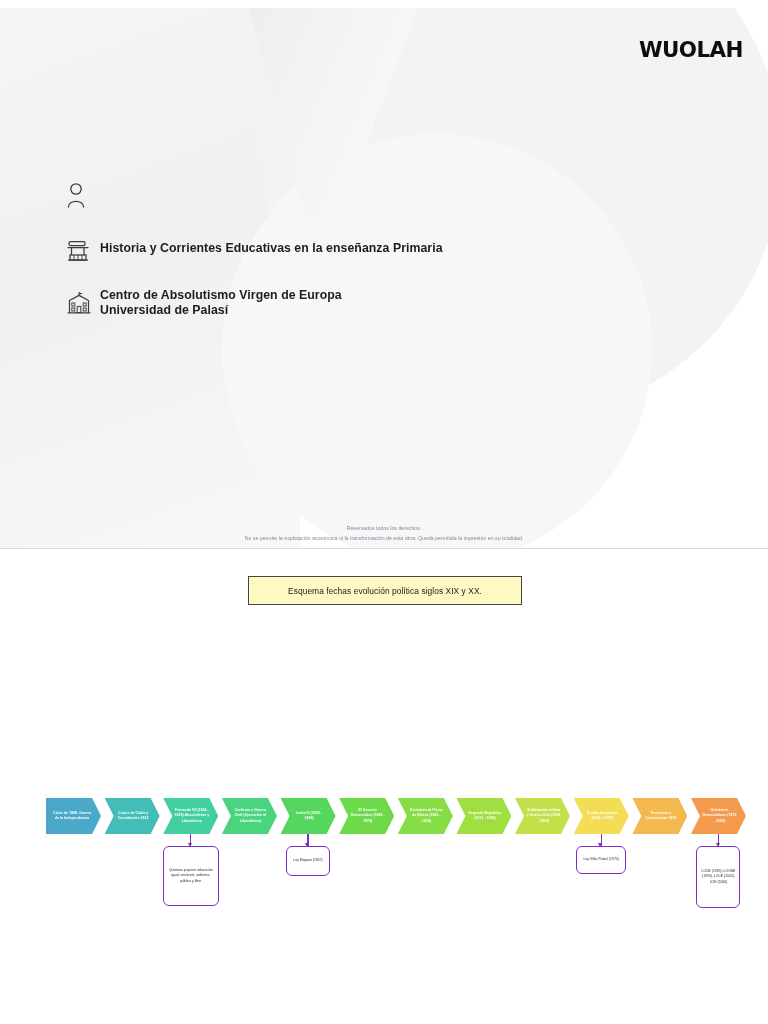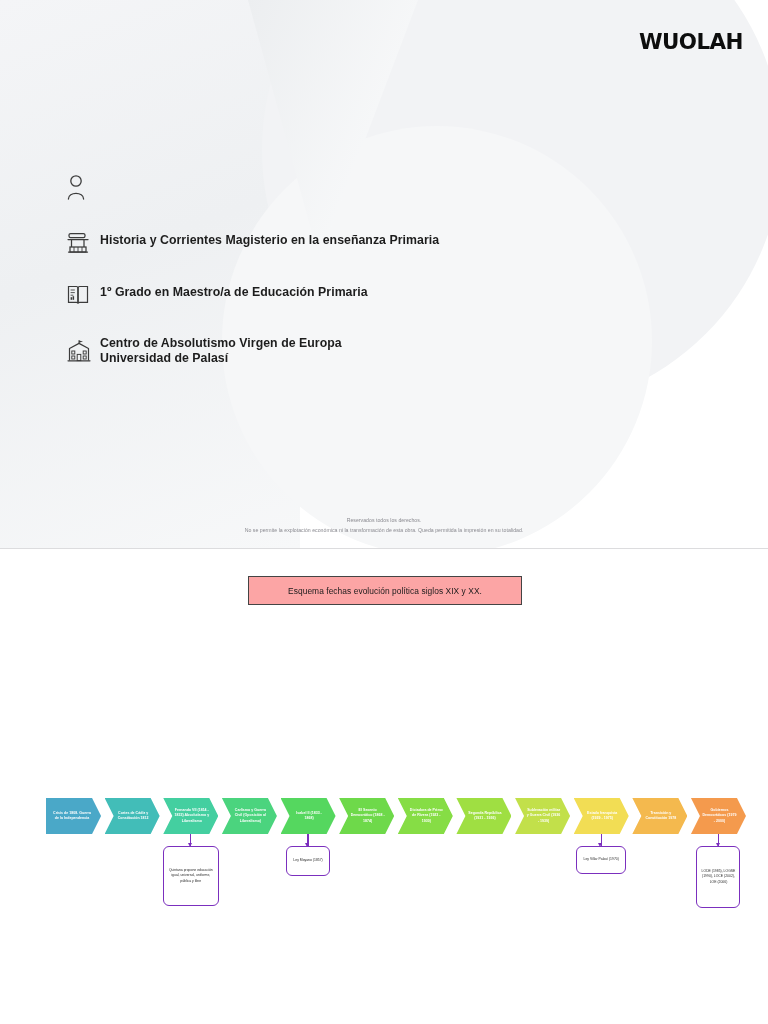--- a/index.html
+++ b/index.html
@@ -5,21 +5,21 @@
   html,body{margin:0;padding:0;}
   body{
     width:768px;height:1024px;
     background:#ffffff;
     font-family:"Liberation Sans", sans-serif;
     overflow:hidden;position:relative;
   }
 
   
   .cover{
-    position:absolute;left:0;top:0;width:768px;height:548px;
+    position:absolute;left:0;top:8px;width:768px;height:548px;
     background:#ffffff;overflow:hidden;
   }
   .cover-bg-left{
     position:absolute;left:0;top:0;width:300px;height:548px;
     background:linear-gradient(160deg,#f4f5f7 0%,#eef0f2 45%,#f7f8f9 100%);
   }
   .cover-blob{
     position:absolute;left:262px;top:-110px;
     width:520px;height:520px;border-radius:50%;
     background:#f2f3f5;
@@ -68,21 +68,21 @@
     background:#dcdcde;
   }
 
   
   .content{
     position:absolute;left:0;top:549px;width:768px;height:475px;
     background:#ffffff;
   }
   .title-box{
     position:absolute;left:248px;top:27px;width:272px;height:27px;
-    border:1px solid #444;background:#fca5a5;
+    border:1px solid #444;background:#fef9c3;
     display:flex;align-items:center;justify-content:center;
   }
   .title-box span{
     font-size:8.4px;color:#1b1b1b;letter-spacing:0.06px;
   }
 
   
   .timeline{
     position:absolute;left:46px;top:249px;
     width:700px;height:36px;
@@ -159,35 +159,23 @@
       <div class="info-icon">
         <svg width="24" height="26" viewBox="0 0 24 26">
           <rect x="3" y="3.5" width="16" height="4" rx="1.6" fill="none" stroke="#3c3c3c" stroke-width="1.25"></rect>
           <path d="M2 9.5 H22" stroke="#3c3c3c" stroke-width="1.25" stroke-linecap="round"></path>
           <path d="M5.5 9.5 L5.5 17 M18 9.5 L18 17" stroke="#3c3c3c" stroke-width="1.25"></path>
           <rect x="4" y="17" width="16" height="5" fill="none" stroke="#3c3c3c" stroke-width="1.25"></rect>
           <path d="M8 17 L8 22 M12 17 L12 22 M16 17 L16 22" stroke="#3c3c3c" stroke-width="0.9"></path>
           <path d="M2.5 22 H21.5" stroke="#3c3c3c" stroke-width="1.25" stroke-linecap="round"></path>
         </svg>
       </div>
-      <div class="info-text">Historia y Corrientes Magisterio en la enseñanza Primaria</div>
-    </div>
-
-    <div class="info-row row-degree">
-      <div class="info-icon">
-        <svg width="24" height="24" viewBox="0 0 24 24">
-          <path d="M2.5 3.5 H10.5 Q11.8 3.5 11.8 5 V20.5 Q11.8 19.4 10.5 19.4 H2.5 Z" fill="none" stroke="#3c3c3c" stroke-width="1.2"></path>
-          <path d="M21.5 3.5 H13.5 Q12.2 3.5 12.2 5 V20.5 Q12.2 19.4 13.5 19.4 H21.5 Z" fill="none" stroke="#3c3c3c" stroke-width="1.2"></path>
-          <path d="M4.6 7 H8.8 M4.6 9.6 H8.8 M4.6 12.2 H7.4" stroke="#3c3c3c" stroke-width="0.85"></path>
-          <rect x="4.6" y="14.2" width="1.5" height="2.6" fill="#3c3c3c"></rect>
-          <rect x="6.6" y="13.2" width="1.5" height="3.6" fill="#3c3c3c"></rect>
-        </svg>
-      </div>
-      <div class="info-text">1º Grado en Maestro/a de Educación Primaria</div>
-    </div>
+      <div class="info-text">Historia y Corrientes Educativas en la enseñanza Primaria</div>
+    </div>
+
 
     <div class="info-row row-uni">
       <div class="info-icon">
         <svg width="26" height="26" viewBox="0 0 26 26">
           <path d="M13 2.2 L13 5" stroke="#3c3c3c" stroke-width="1"></path>
           <path d="M13 2.4 L17 3.6 L13 4.8 Z" fill="#3c3c3c"></path>
           <path d="M3.5 22.6 L3.5 10.5 L13 5.4 L22.5 10.5 L22.5 22.6" fill="none" stroke="#3c3c3c" stroke-width="1.2" stroke-linejoin="round"></path>
           <path d="M2 22.8 H24" stroke="#3c3c3c" stroke-width="1.2" stroke-linecap="round"></path>
           <rect x="11.2" y="16.4" width="3.6" height="6.2" fill="none" stroke="#3c3c3c" stroke-width="1"></rect>
           <rect x="5.8" y="13" width="3" height="3" fill="none" stroke="#3c3c3c" stroke-width="0.95"></rect>

